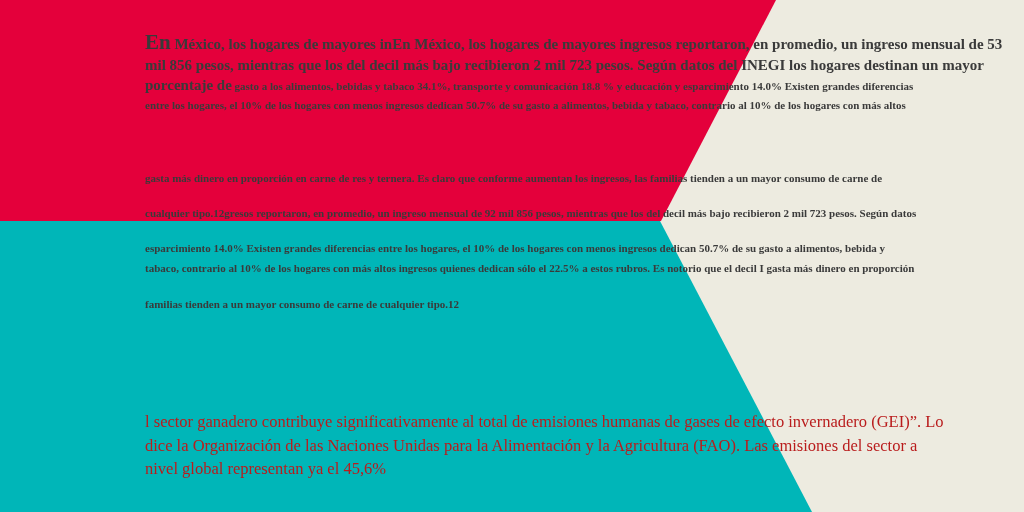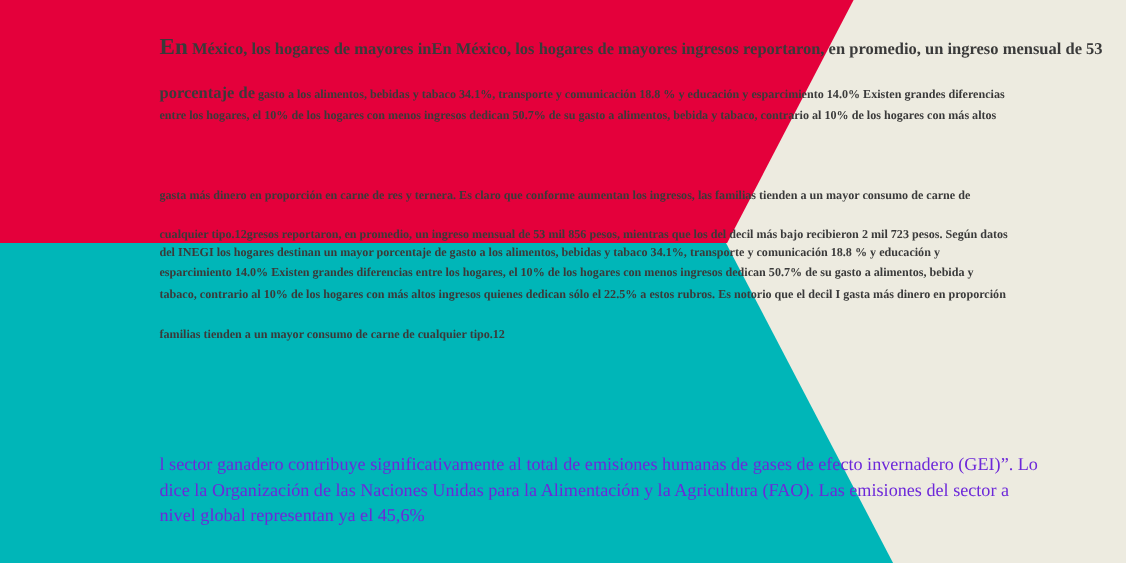--- a/index.html
+++ b/index.html
@@ -8,42 +8,42 @@
     background: #edebe0;
     font-family: "Liberation Serif", serif;
     color: #3a3a3a;
   }
   .bg { position: absolute; left: 0; top: 0; width: 1024px; height: 512px; }
   .text-layer { position: absolute; left: 0; top: 0; width: 852px; height: 512px; }
   .line { position: absolute; left: 145px; white-space: nowrap; font-weight: bold; }
   .big { font-size: 15px; }
   .small { font-size: 11px; }
   .dropcap { font-size: 21px; }
-  .plain { position: absolute; left: 145px; white-space: nowrap; font-size: 16.5px; font-weight: normal; color: #6d28d9; }
+  .plain { position: absolute; left: 145px; white-space: nowrap; font-size: 16.5px; font-weight: normal; color: #b91c1c; }
 </style>
 </head>
 <body>
 
 <svg class="bg" viewBox="0 0 1024 512" width="1024" height="512">
   <rect x="0" y="0" width="1024" height="512" fill="#edebe0"></rect>
   <polygon points="0,221 660,221 812,512 0,512" fill="#00b6b8"></polygon>
   <polygon points="0,0 776,0 661,221 0,221" fill="#e4003b"></polygon>
 </svg>
 
 <div class="text-layer">
   <div class="line big" style="top:30px;">
     <span class="dropcap">En</span><span> México, los hogares de mayores inEn México, los hogares de mayores ingresos reportaron, en promedio, un ingreso mensual de 53</span>
   </div>
+  <div class="line big" style="top:57px;">mil 856 pesos, mientras que los del decil más bajo recibieron 2 mil 723 pesos. Según datos del INEGI los hogares destinan un mayor</div>
   <div class="line" style="top:76px;">
     <span class="big">porcentaje de</span><span class="small"> gasto a los alimentos, bebidas y tabaco 34.1%, transporte y comunicación 18.8 % y educación y esparcimiento 14.0% Existen grandes diferencias</span>
   </div>
   <div class="line small" style="top:99px;">entre los hogares, el 10% de los hogares con menos ingresos dedican 50.7% de su gasto a alimentos, bebida y tabaco, contrario al 10% de los hogares con más altos</div>
   <div class="line small" style="top:172px;">gasta más    dinero en proporción en carne de res y ternera. Es claro que conforme aumentan los ingresos, las familias tienden a un mayor consumo de carne de</div>
-  <div class="line small" style="top:207px;">cualquier tipo.12gresos reportaron, en promedio, un ingreso mensual de 53 mil 856 pesos, mientras que los del decil más bajo recibieron 2 mil 723 pesos. Según datos</div>
-  <div class="line small" style="top:224px;">del INEGI los hogares destinan un mayor porcentaje de gasto a los alimentos, bebidas y tabaco 34.1%, transporte y comunicación 18.8 % y educación y</div>
+  <div class="line small" style="top:207px;">cualquier tipo.12gresos reportaron, en promedio, un ingreso mensual de 92 mil 856 pesos, mientras que los del decil más bajo recibieron 2 mil 723 pesos. Según datos</div>
   <div class="line small" style="top:242px;">esparcimiento 14.0% Existen grandes diferencias entre los hogares, el 10% de los hogares con menos ingresos dedican 50.7% de su gasto a alimentos, bebida y</div>
   <div class="line small" style="top:262px;">tabaco, contrario al 10% de los hogares con más altos ingresos quienes dedican sólo el 22.5% a estos rubros. Es notorio que el decil I gasta más dinero en proporción</div>
   <div class="line small" style="top:298px;">familias tienden a un mayor consumo de carne de cualquier tipo.12</div>
 
   <div class="plain" style="top:412px;">l sector ganadero contribuye significativamente al total de emisiones humanas de gases de efecto invernadero (GEI)”. Lo</div>
   <div class="plain" style="top:436px;">dice la Organización de las Naciones Unidas para la Alimentación y la Agricultura (FAO). Las emisiones del sector a</div>
   <div class="plain" style="top:459px;">nivel global representan ya el 45,6%</div>
 </div>
 
 </body></html>

